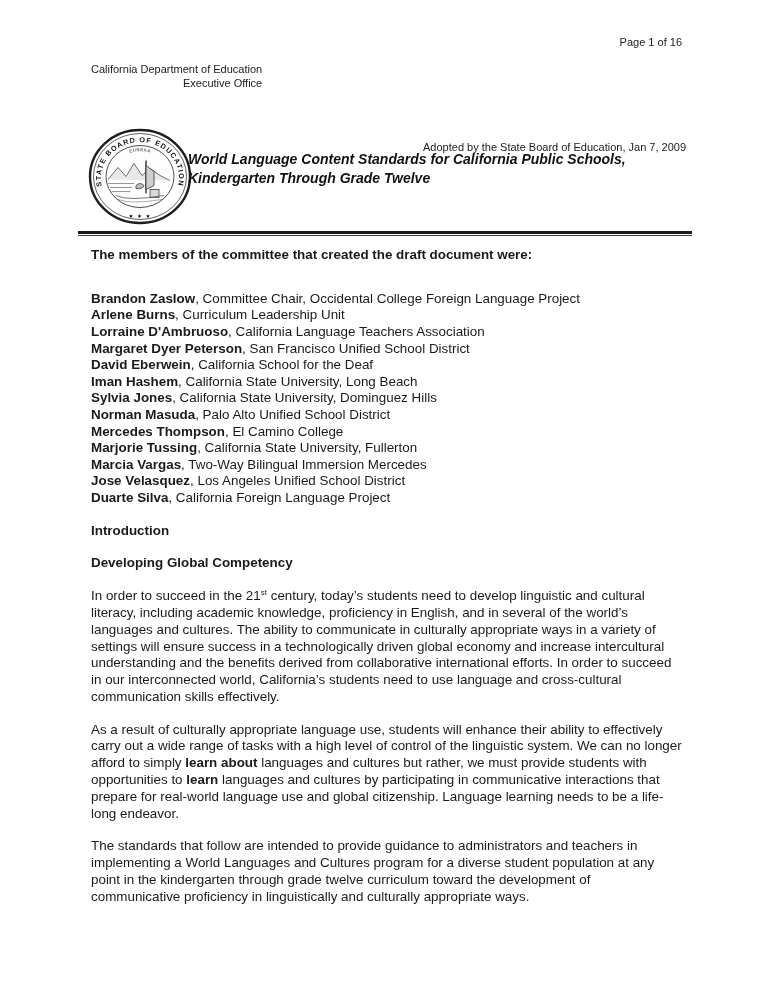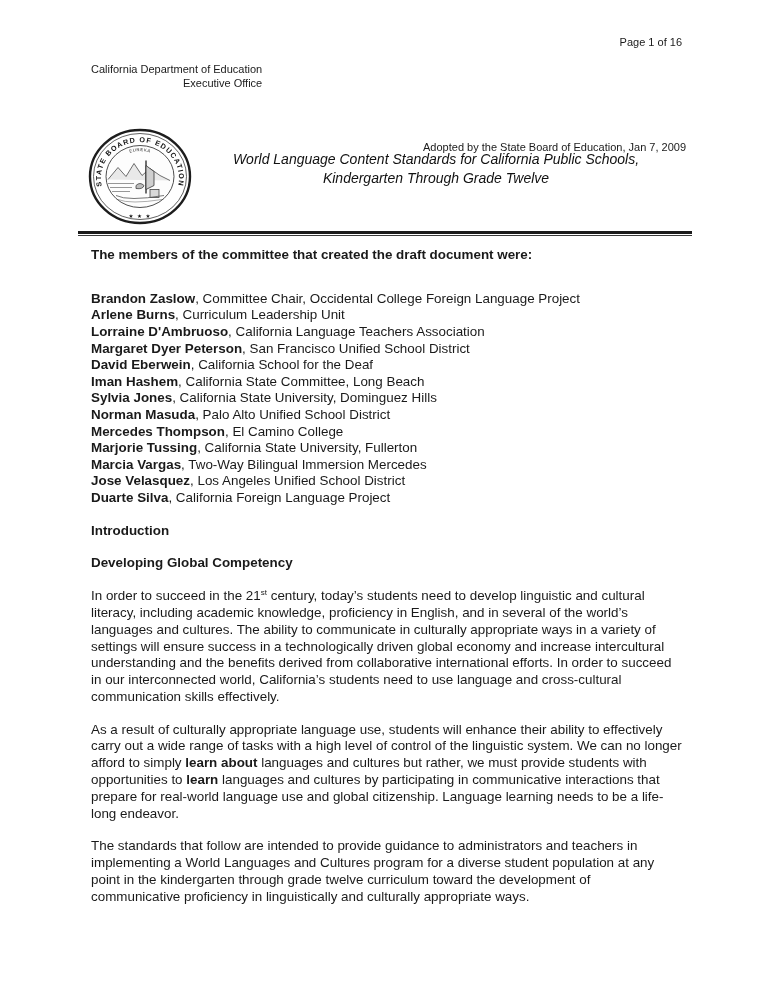--- a/index.html
+++ b/index.html
@@ -9,21 +9,21 @@
     font-family: "Liberation Sans", "DejaVu Sans", sans-serif;
     color: #1a1a1a;
   }
   .page-number { position: absolute; top: 36px; right: 86px; font-size: 11px; }
   .agency { position: absolute; top: 63px; left: 91px; font-size: 11px; line-height: 13.5px; text-align: right; }
   .adopted { position: absolute; top: 105px; right: 82px; font-size: 11px; margin-top: 36px; }
   .seal { position: absolute; left: 88px; top: 127px; width: 104px; height: 99px; }
   .seal svg { width: 100%; height: 100%; display: block; }
   .doc-title {
     position: absolute; left: 188px; top: 150px; width: 496px;
-    text-align: center; font-weight: normal; font-style: italic;
+    font-weight: bold; font-style: italic;
     font-size: 14px; line-height: 19px; color: #111;
   }
   .rule {
     position: absolute; left: 78px; top: 231px; width: 614px; height: 5px;
     border-top: 3px solid #1b1b1b; border-bottom: 1px solid #3a3a3a;
   }
   .content {
     position: absolute; left: 91px; top: 247px; width: 592px;
     font-size: 13.4px; line-height: 16.8px;
   }
@@ -84,21 +84,21 @@
 <div class="content">
   <div class="bold">The members of the committee that created the draft document were:</div>
 
   <div class="members">
 
   <div class="member"><span class="bold">Brandon Zaslow</span><span>, Committee Chair, Occidental College Foreign Language Project</span></div>
       <div class="member"><span class="bold">Arlene Burns</span><span>, Curriculum Leadership Unit</span></div>
       <div class="member"><span class="bold">Lorraine D'Ambruoso</span><span>, California Language Teachers Association</span></div>
       <div class="member"><span class="bold">Margaret Dyer Peterson</span><span>, San Francisco Unified School District</span></div>
       <div class="member"><span class="bold">David Eberwein</span><span>, California School for the Deaf</span></div>
-      <div class="member"><span class="bold">Iman Hashem</span><span>, California State Committee, Long Beach</span></div>
+      <div class="member"><span class="bold">Iman Hashem</span><span>, California State University, Long Beach</span></div>
       <div class="member"><span class="bold">Sylvia Jones</span><span>, California State University, Dominguez Hills</span></div>
       <div class="member"><span class="bold">Norman Masuda</span><span>, Palo Alto Unified School District</span></div>
       <div class="member"><span class="bold">Mercedes Thompson</span><span>, El Camino College</span></div>
       <div class="member"><span class="bold">Marjorie Tussing</span><span>, California State University, Fullerton</span></div>
       <div class="member"><span class="bold">Marcia Vargas</span><span>, Two-Way Bilingual Immersion Mercedes</span></div>
       <div class="member"><span class="bold">Jose Velasquez</span><span>, Los Angeles Unified School District</span></div>
       <div class="member"><span class="bold">Duarte Silva</span><span>, California Foreign Language Project</span></div>
     </div>
 
   <div class="block bold">Introduction</div>

